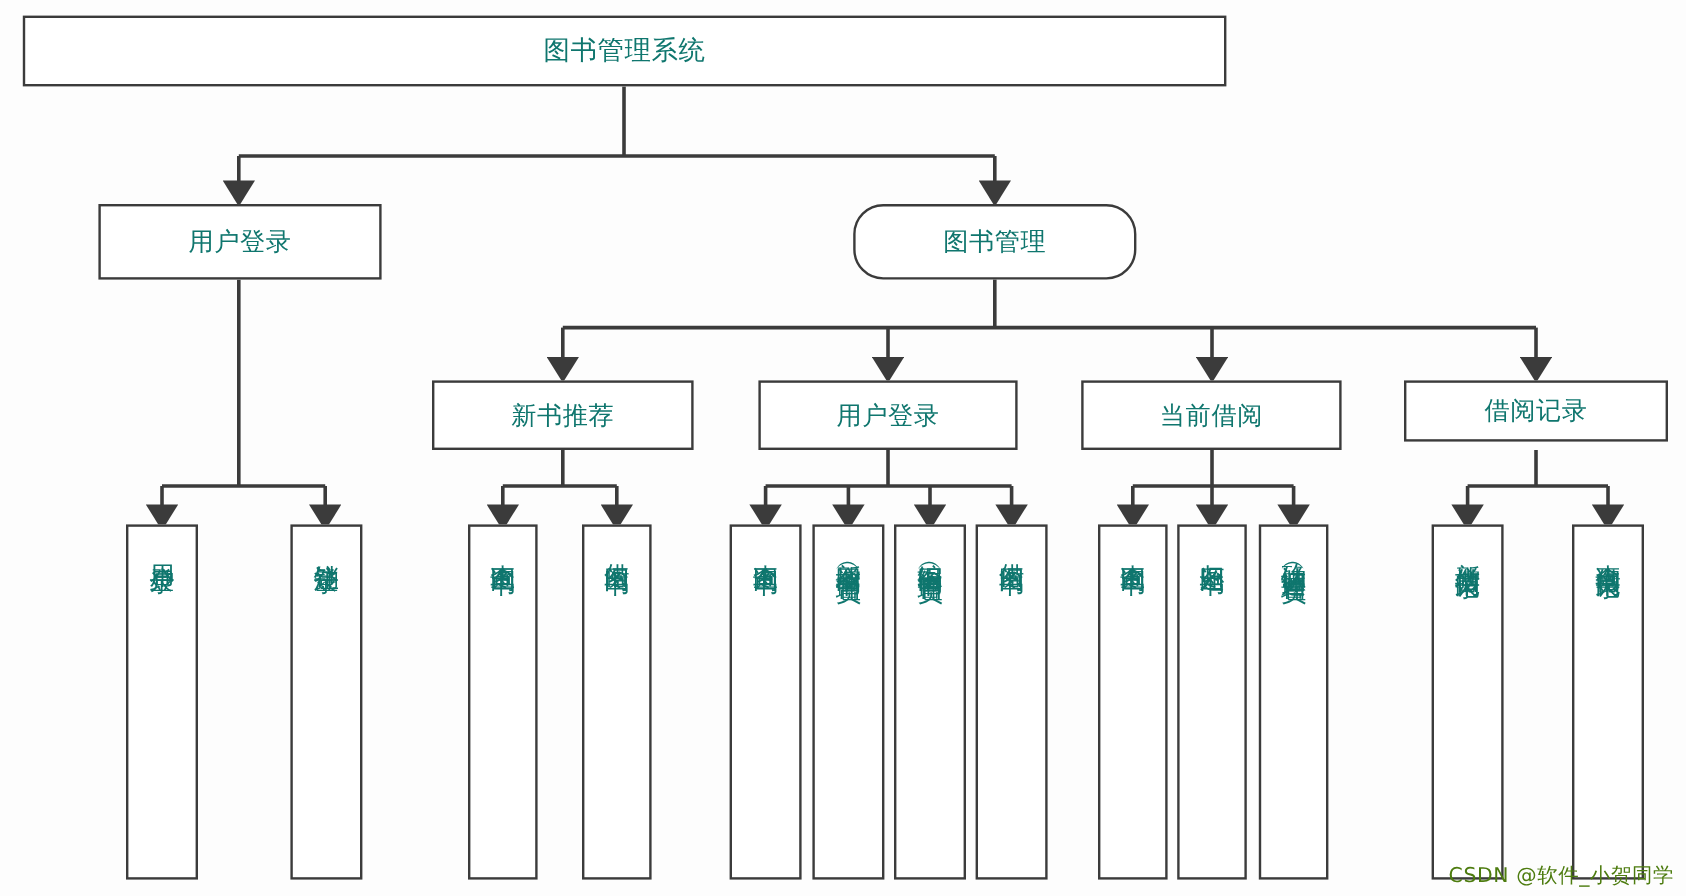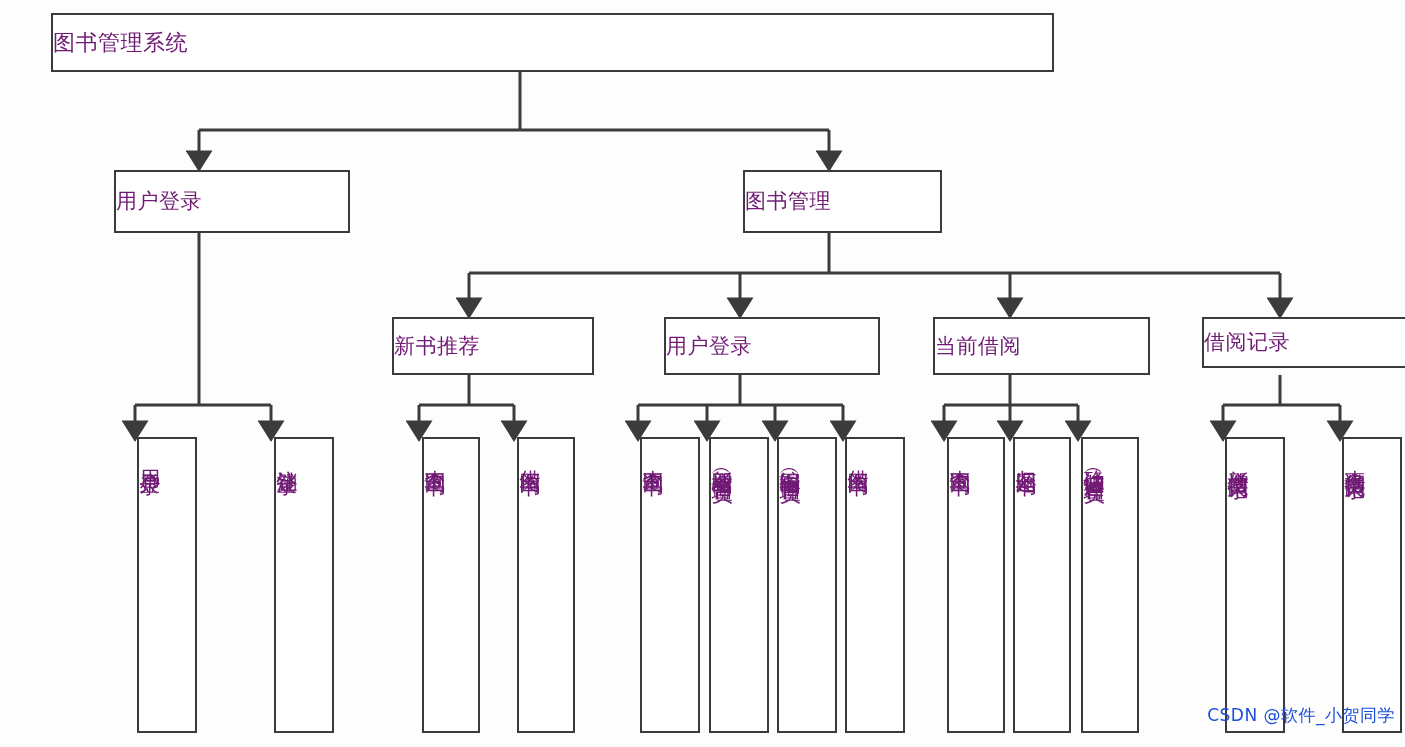--- a/index.html
+++ b/index.html
@@ -24,23 +24,23 @@
     width: 1405px;
     height: 747px;
   }
   .node {
     position: absolute;
     box-sizing: border-box;
     border: 2.5px solid #3b3b3b;
     background: #ffffff;
     display: flex;
     align-items: center;
-    color: #701a75;
+    justify-content: center;
+    color: #0f766e;
     z-index: 2;
-    margin-left: 32px;
   }
   .node .lbl {
     display: block;
     text-align: center;
     line-height: 1.18;
     letter-spacing: 0.5px;
   }
   .node.horiz .lbl {
     font-size: 21px;
   }
@@ -55,23 +55,23 @@
     writing-mode: vertical-rl;
     text-orientation: upright;
     font-size: 21px;
     line-height: 1.05;
     letter-spacing: 2px;
     white-space: nowrap;
   }
   .watermark {
     position: absolute;
     right: 10px;
-    bottom: 20px;
+    bottom: 6px;
     font-size: 17px;
-    color: #1d4ed8;
+    color: #4d7c0f;
     letter-spacing: 0.5px;
     z-index: 5;
     white-space: nowrap;
   }
 </style>
 </head>
 <body>
 
 <div id="canvas">
 
@@ -125,25 +125,25 @@
     </g>
   </svg>
 
   <div class="node root horiz" style="left:19px; top:13px; width:1003px; height:59px;">
     <span class="lbl">图书管理系统</span>
   </div>
 
   <div class="node horiz" style="left:82px; top:170px; width:236px; height:63px;">
     <span class="lbl">用户登录</span>
   </div>
-  <div class="node horiz" style="left:711px; top:170px; width:199px; height:63px;">
+  <div class="node horiz" style="left:711px; top:170px; width:236px; height:63px;border-radius:25px;">
     <span class="lbl">图书管理</span>
   </div>
 
-  <div class="node horiz" style="left:360px; top:317px; width:202px; height:58px;">
+  <div class="node horiz" style="left:360px; top:317px; width:218px; height:58px;">
     <span class="lbl">新书推荐</span>
   </div>
   <div class="node horiz" style="left:632px; top:317px; width:216px; height:58px;">
     <span class="lbl">用户登录</span>
   </div>
   <div class="node horiz" style="left:901px; top:317px; width:217px; height:58px;">
     <span class="lbl">当前借阅</span>
   </div>
   <div class="node horiz" style="left:1170px; top:317px; width:220px; height:51px;">
     <span class="lbl">借阅记录</span>

